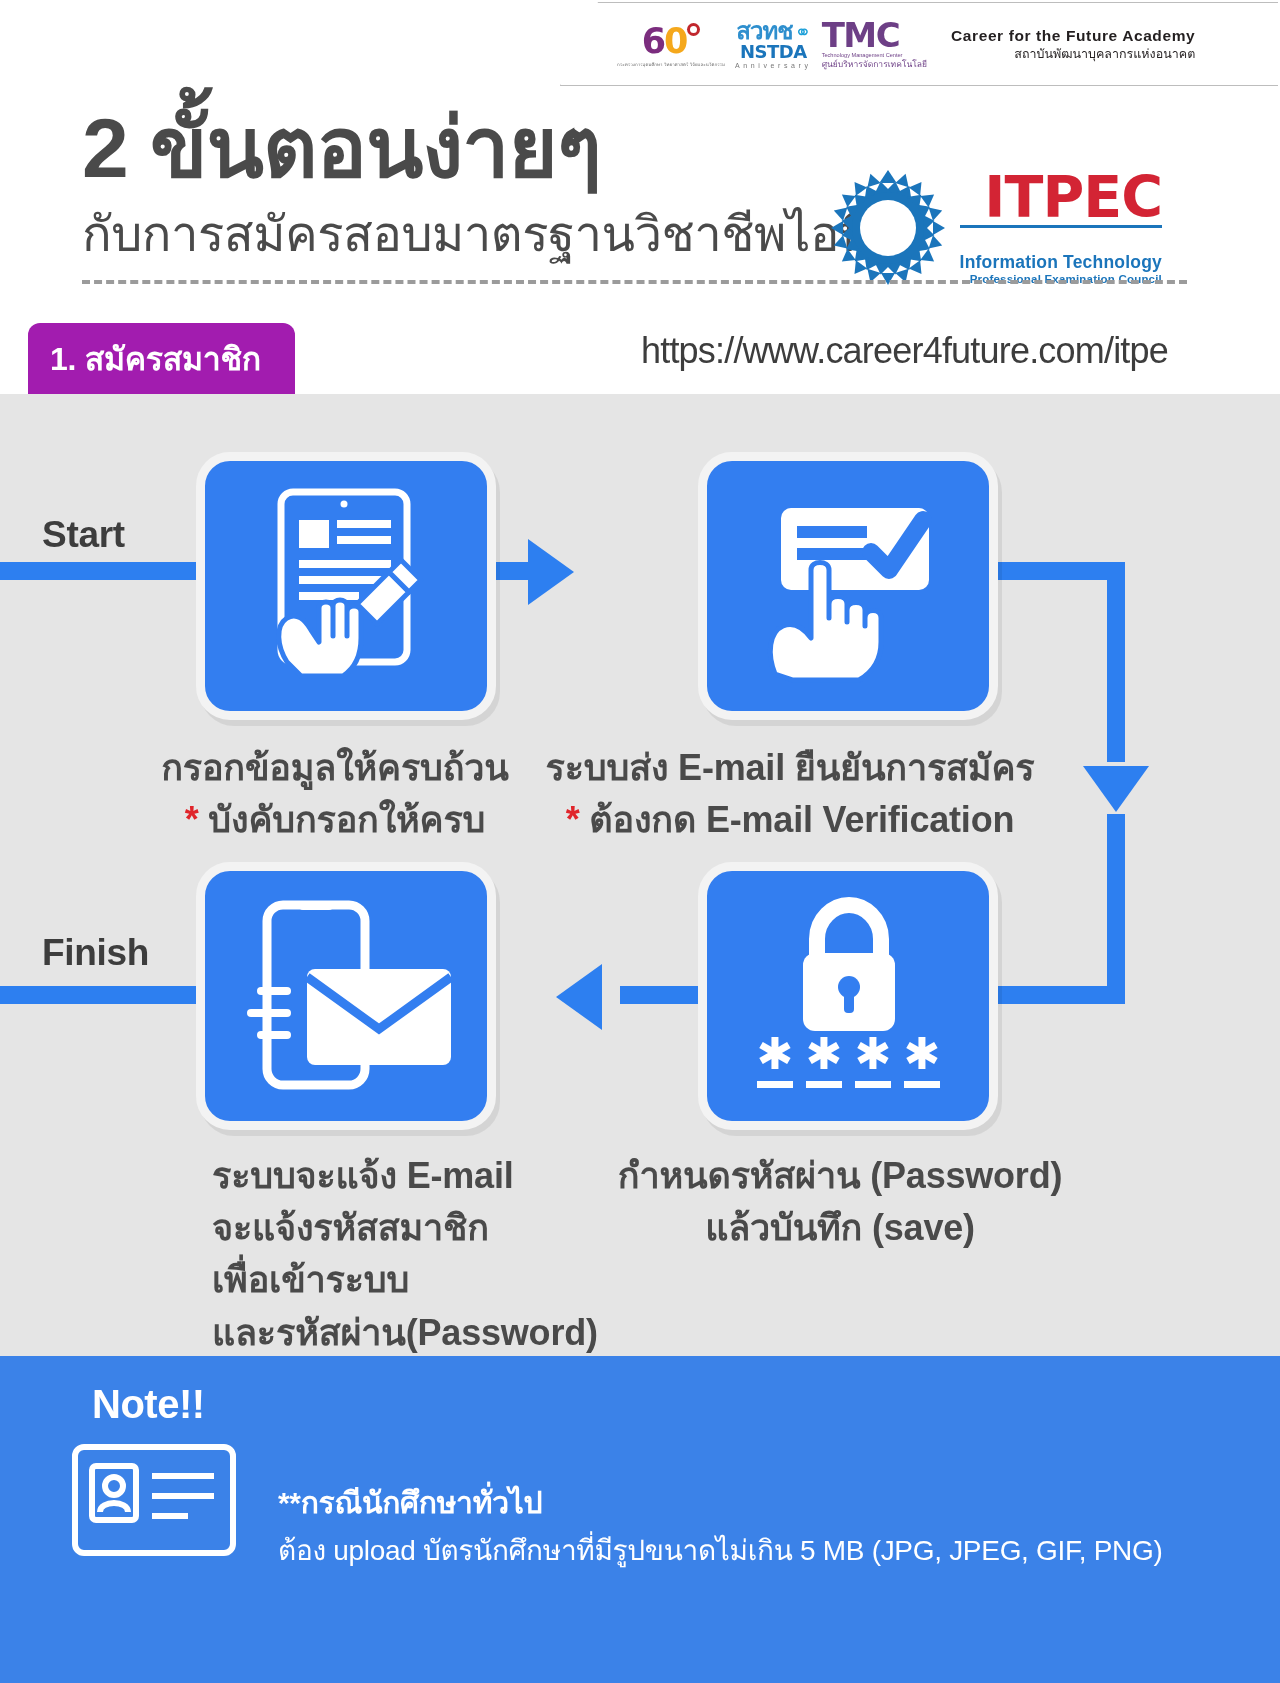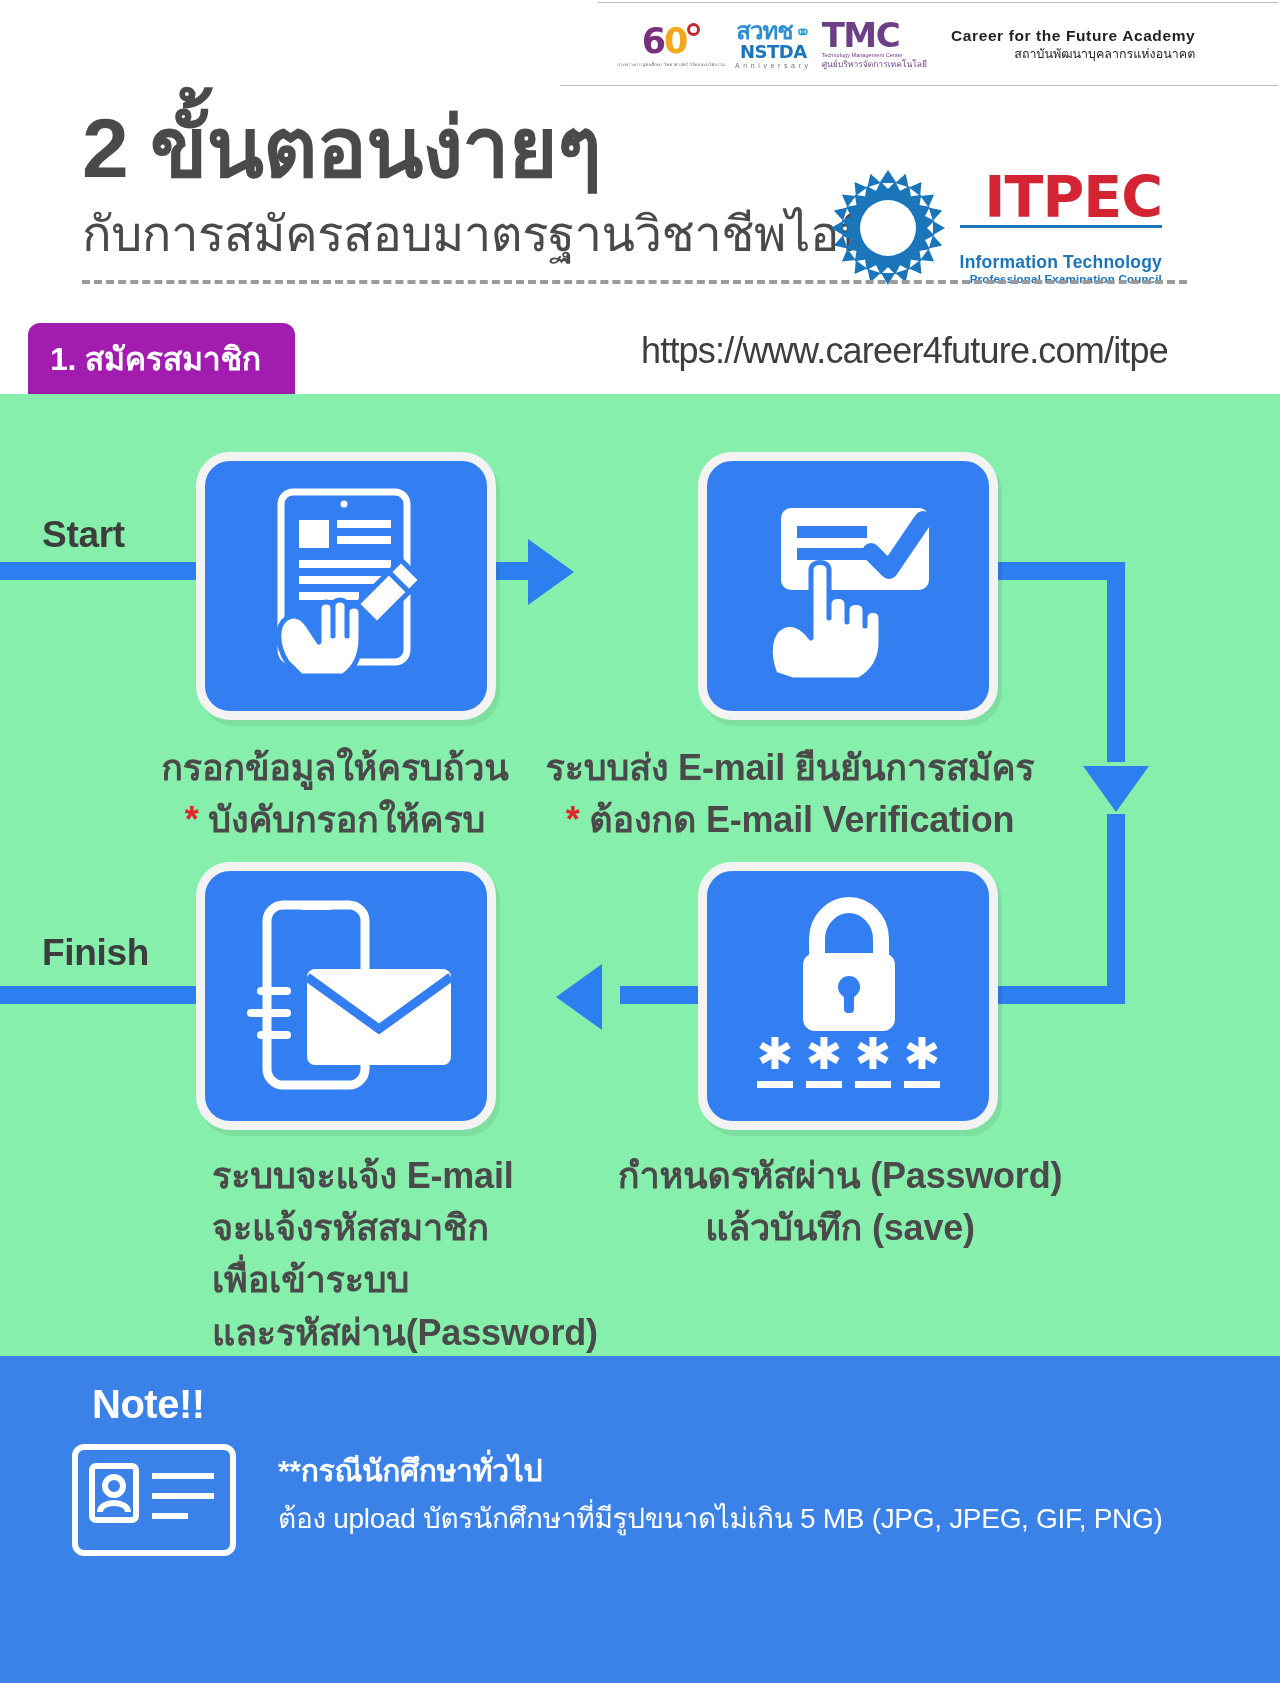--- a/index.html
+++ b/index.html
@@ -120,21 +120,21 @@
     font-size: 32px; font-weight: bold; letter-spacing: -0.3px;
   }
   .url-text {
     position: absolute; right: 112px; top: 25px;
     font-size: 36px; color: #3d3d3d; letter-spacing: -0.8px;
   }
 
   
   .flow-panel {
     position: absolute; top: 394px; left: 0; width: 1280px; height: 962px;
-    background: #86efac;
+    background: #e5e5e5;
   }
 
   
   .line { position: absolute; background: #2d7ff0; }
 
   .card {
     position: absolute; width: 300px; height: 268px;
     background: #337ef0; border-radius: 34px;
     border: 9px solid #f3f3f3;
     box-shadow: 4px 6px 0 rgba(0,0,0,0.07);
@@ -166,21 +166,21 @@
   .note-title {
     position: absolute; left: 92px; top: 26px;
     color: #ffffff; font-size: 40px; font-weight: bold; letter-spacing: -0.5px;
   }
   .note-icon {
     position: absolute; left: 72px; top: 88px;
     width: 164px; height: 112px;
     border: 6px solid #ffffff; border-radius: 12px;
   }
   .note-body { position: absolute; left: 278px; top: 92px; color: #ffffff; }
-  .note-l1 { font-size: 30px; font-weight: bold; letter-spacing: -0.3px; line-height: 1.5; }
+  .note-l1 { font-size: 30px; font-weight: bold; letter-spacing: -0.3px; line-height: 1.5; margin-top: 32px; }
   .note-l2 { font-size: 28px; letter-spacing: -0.3px; line-height: 1.55; margin-top: 4px; }
 </style>
 </head>
 <body>
 
 <div class="header-band">
   <div class="logo-panel">
 
     <div class="logo-60">
       <div class="logo-60-mark">

